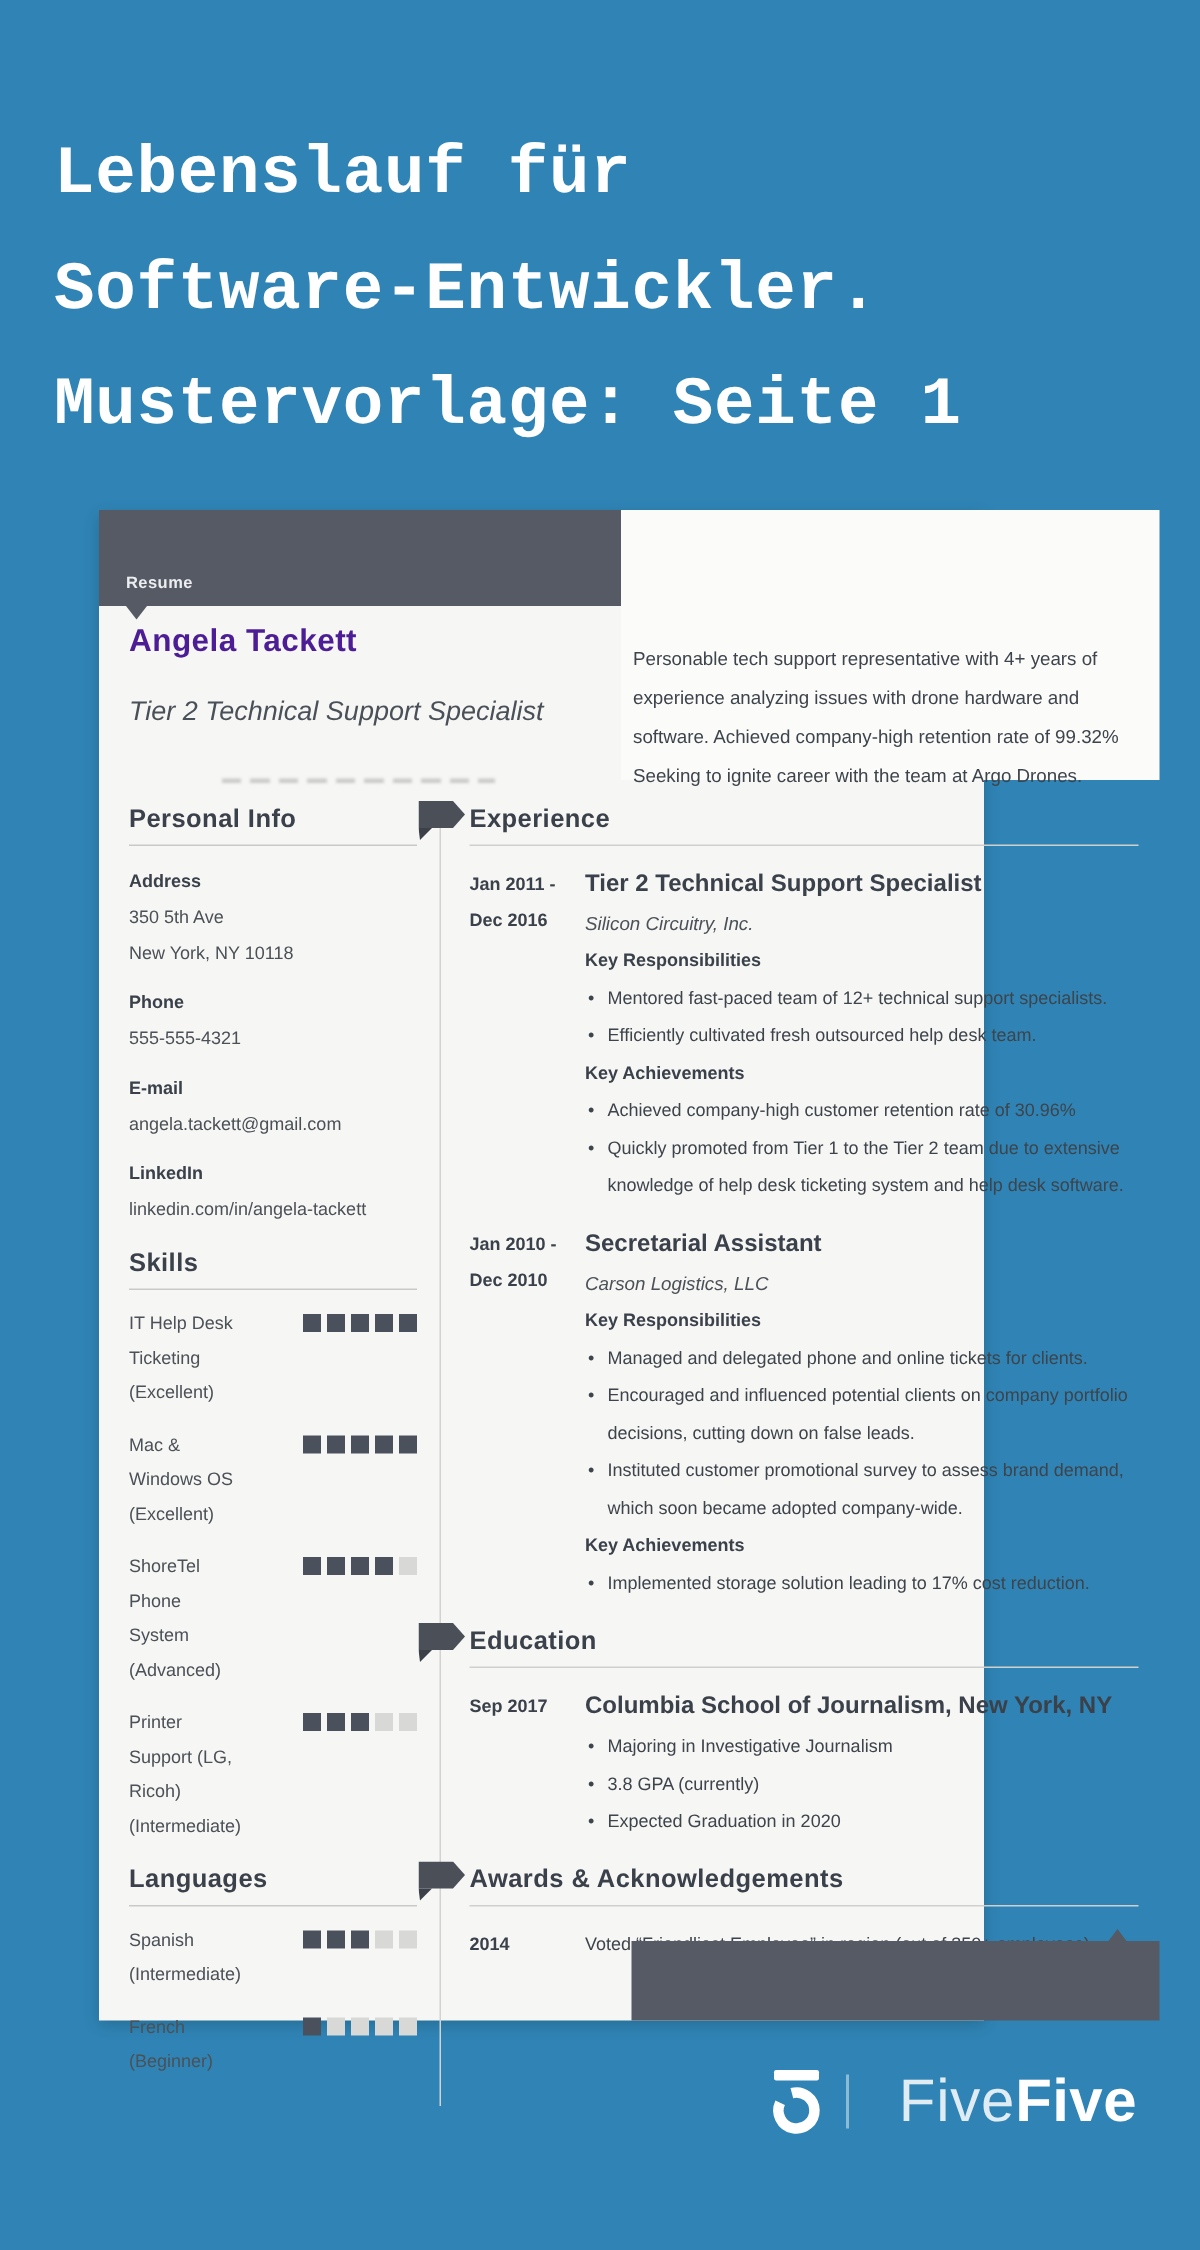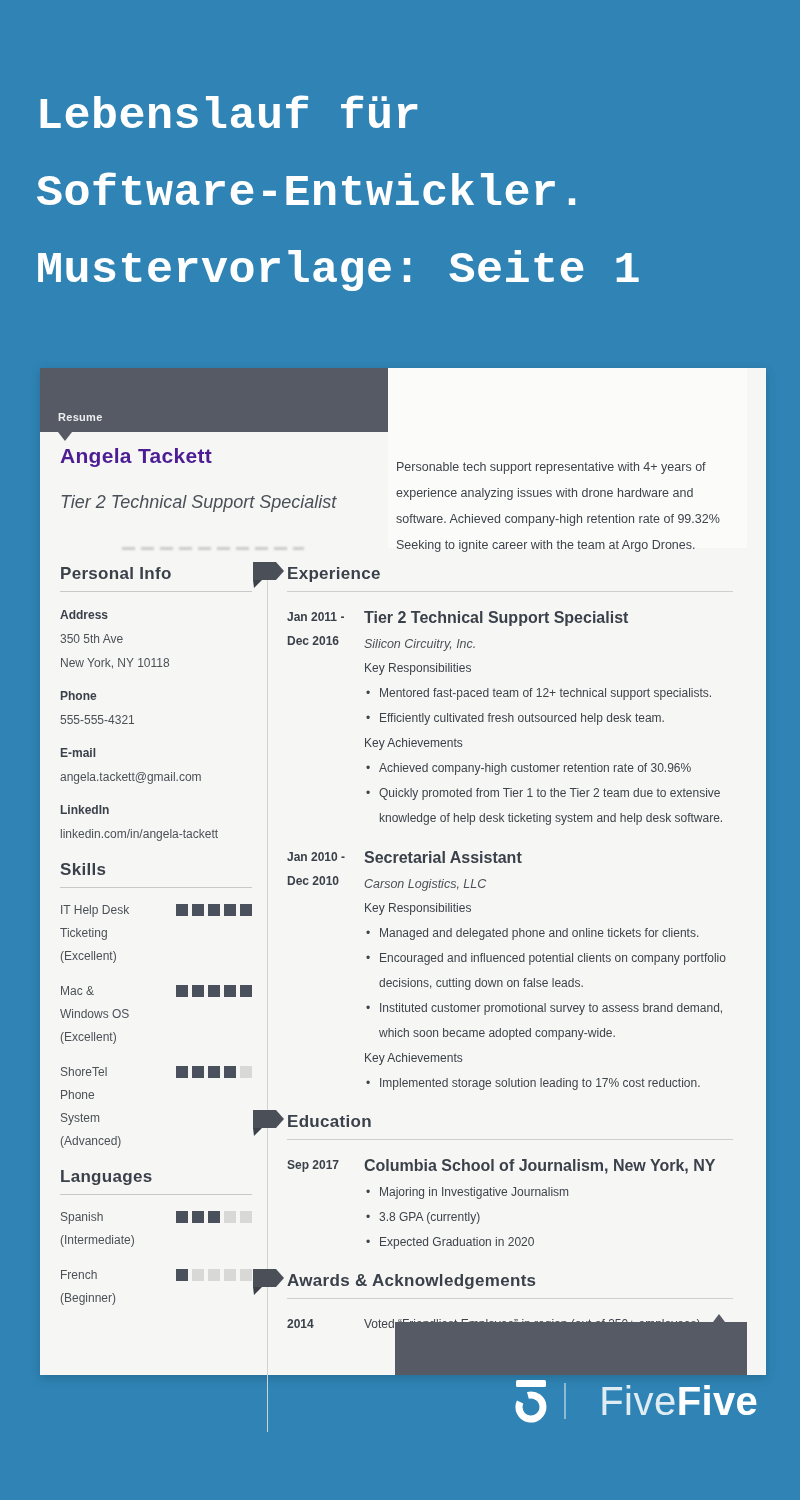--- a/index.html
+++ b/index.html
@@ -19,25 +19,24 @@
     color: #ffffff;
     font-family: Liberation Mono, monospace;
     font-weight: bold;
     font-size: 45px;
     line-height: 77px;
     letter-spacing: 0.5px;
   }
 
   
   .resume-page {
-    position: absolute; left: 40px; top: 340px;
-    width: 726px; height: 1007px;
+    position: absolute; left: 66px; top: 340px;
+    width: 590px; height: 1007px;
     background: #f6f6f4;
     box-shadow: 0 3px 10px rgba(0,0,0,0.18);
-    margin-top: 28px;
   }
   .page-top-white {
     position: absolute; left: 348px; top: 0;
     width: 359px; height: 180px;
     background: #fbfbfa;
   }
 
   .tab-bar {
     position: absolute; left: 0; top: 0;
     width: 348px; height: 64px;
@@ -117,21 +116,21 @@
     width: 1px; height: 852px;
     background: #d2d2d0;
   }
 
   .entry-row { display: flex; margin-bottom: 14px; }
   .entry-dates { width: 64px; flex-shrink: 0; margin-right: 13px;
     font-size: 12px; font-weight: bold; color: #3b414a; line-height: 24px; }
   .entry-body { flex: 1; min-width: 0; }
   .entry-title { font-size: 16px; font-weight: bold; color: #3b414a; line-height: 25px; margin-bottom: 2px; }
   .entry-company { font-size: 12.5px; font-style: italic; color: #4b5157; line-height: 24px; }
-  .entry-sublabel { font-size: 12px; font-weight: normal; color: #3b414a; line-height: 25px; }
+  .entry-sublabel { font-size: 12px; font-weight: bold; color: #3b414a; line-height: 25px; }
   .bullets { list-style: none; }
   .bullets li {
     font-size: 12px; color: #3e444b; line-height: 25px;
     padding-left: 15px; position: relative;
   }
   .bullets li::before {
     content: "•"; position: absolute; left: 2px; color: #3e444b;
   }
   .award-text { font-size: 12px; color: #3e444b; line-height: 24px; }
 
@@ -242,20 +241,30 @@
               <span class="sq on"></span>
             </span>
         </div>
         <div class="rate-row">
           <span class="rate-name">ShoreTel Phone System (Advanced)</span>
           <span class="rate-squares">
               <span class="sq on"></span>
               <span class="sq on"></span>
               <span class="sq on"></span>
               <span class="sq on"></span>
+              <span class="sq"></span>
+            </span>
+        </div>
+        <div class="rate-row">
+          <span class="rate-name">Printer Support (LG, Ricoh) (Intermediate)</span>
+          <span class="rate-squares">
+              <span class="sq on"></span>
+              <span class="sq on"></span>
+              <span class="sq on"></span>
+              <span class="sq"></span>
               <span class="sq"></span>
             </span>
         </div>
       </div>
 
       <div class="side-section">
         <div class="side-heading">Languages</div>
         <hr class="side-rule">
         <div class="rate-row">
           <span class="rate-name">Spanish (Intermediate)</span>

